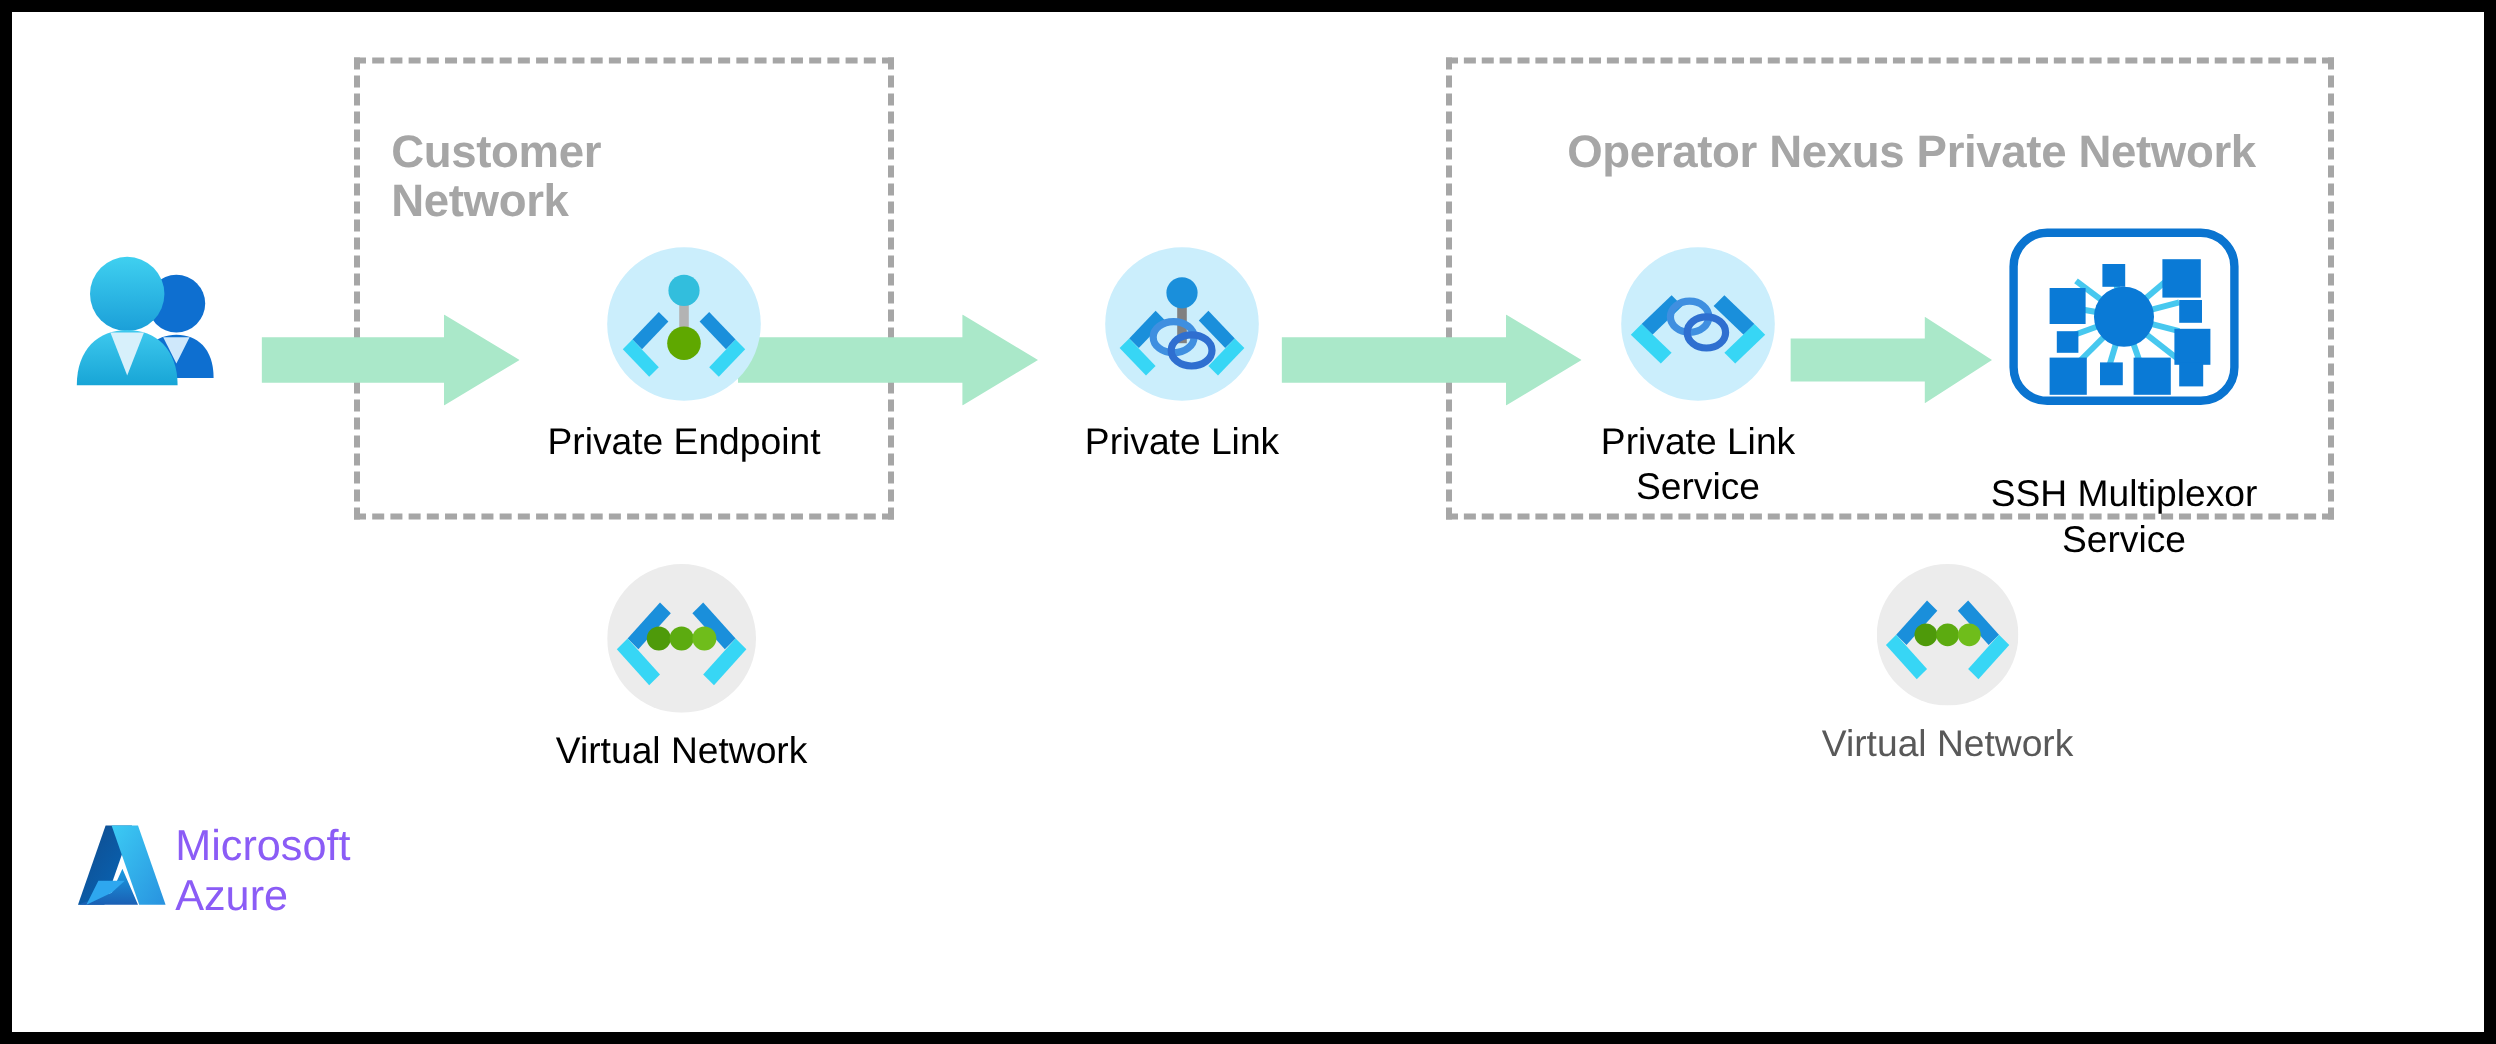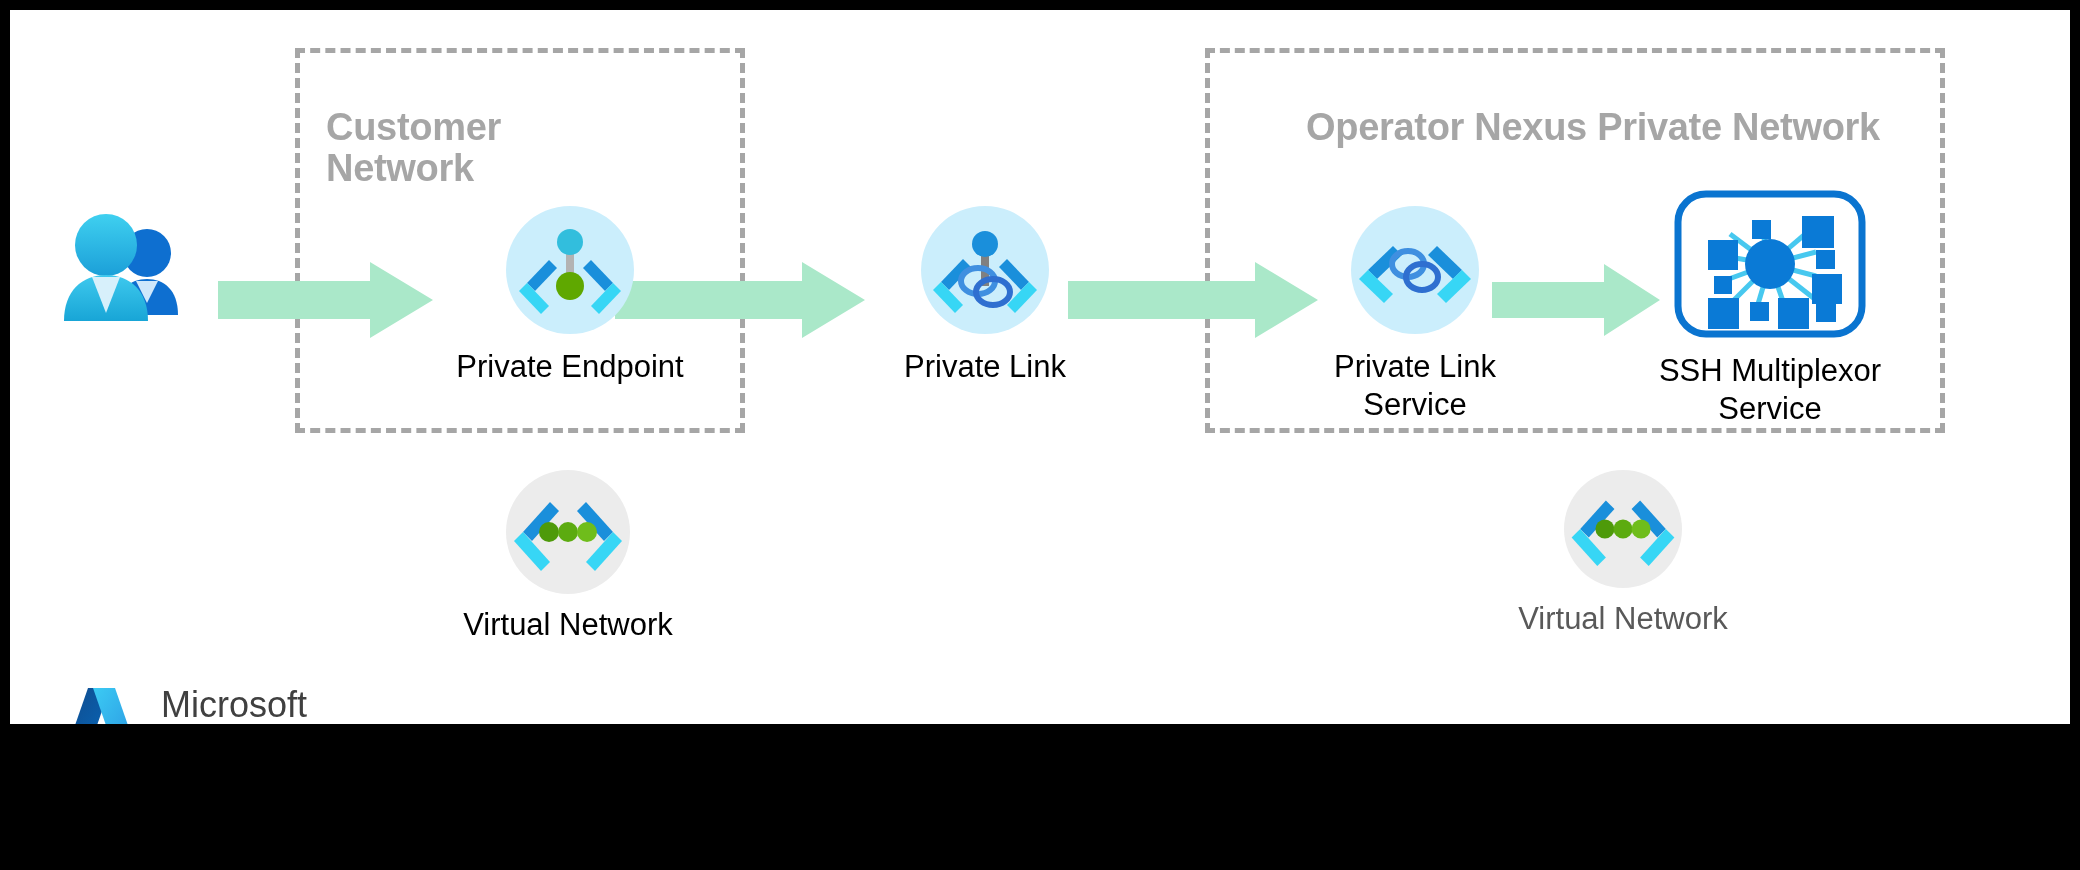--- a/index.html
+++ b/index.html
@@ -19,21 +19,21 @@
     width: 2080px;
     height: 870px;
     background: #000000;
     box-sizing: border-box;
   }
   #canvas {
     position: absolute;
     left: 10px;
     top: 10px;
     width: 2060px;
-    height: 714px;
+    height: 850px;
     background: #ffffff;
     overflow: hidden;
   }
 
   
   .zone {
     position: absolute;
     border: 5px dashed #a6a6a6;
     box-sizing: border-box;
     background: transparent;
@@ -75,22 +75,22 @@
   }
   .node-label.muted { color: #595959; }
 
   
   #azure-logo {
     position: absolute;
     display: flex;
     align-items: center;
   }
   #azure-wordmark {
-    margin-left: 19px;
-    color: #404040;
+    margin-left: 4px;
+    color: #8b5cf6;
     font-size: 36px;
     line-height: 1.12;
     white-space: pre-line;
     font-family: "Liberation Sans", sans-serif;
   }
 </style>
 </head>
 <body>
 
 <div id="frame">
@@ -223,21 +223,21 @@
           <path d="M113 66 L88 90 L97 99 L122 75 Z" fill="#37d6f5"></path>
 
           <ellipse cx="59" cy="60" rx="16" ry="13" fill="none" stroke="#3f8fe0" stroke-width="6"></ellipse>
           <ellipse cx="73" cy="73" rx="16" ry="13" fill="none" stroke="#2f6fd0" stroke-width="6"></ellipse>
         </svg>
       </div>
       <div class="node-label">Private Link
 Service</div>
     </div>
 
-    <div class="node" style="left:1640px; top:178px; width:240px;">
+    <div class="node" style="left:1640px; top:178px; width:240px;gap:40px;">
       <div class="node-icon">
         <svg width="212" height="152" viewBox="0 0 212 152" aria-hidden="true">
           <rect x="14" y="6" width="184" height="140" rx="28" ry="28" fill="#ffffff" stroke="#0a74d0" stroke-width="7"></rect>
 
           <g stroke="#47c8ef" stroke-width="5">
             <line x1="106" y1="76" x2="66" y2="46"></line>
             <line x1="106" y1="76" x2="60" y2="68"></line>
             <line x1="106" y1="76" x2="62" y2="92"></line>
             <line x1="106" y1="76" x2="70" y2="112"></line>
             <line x1="106" y1="76" x2="94" y2="116"></line>

